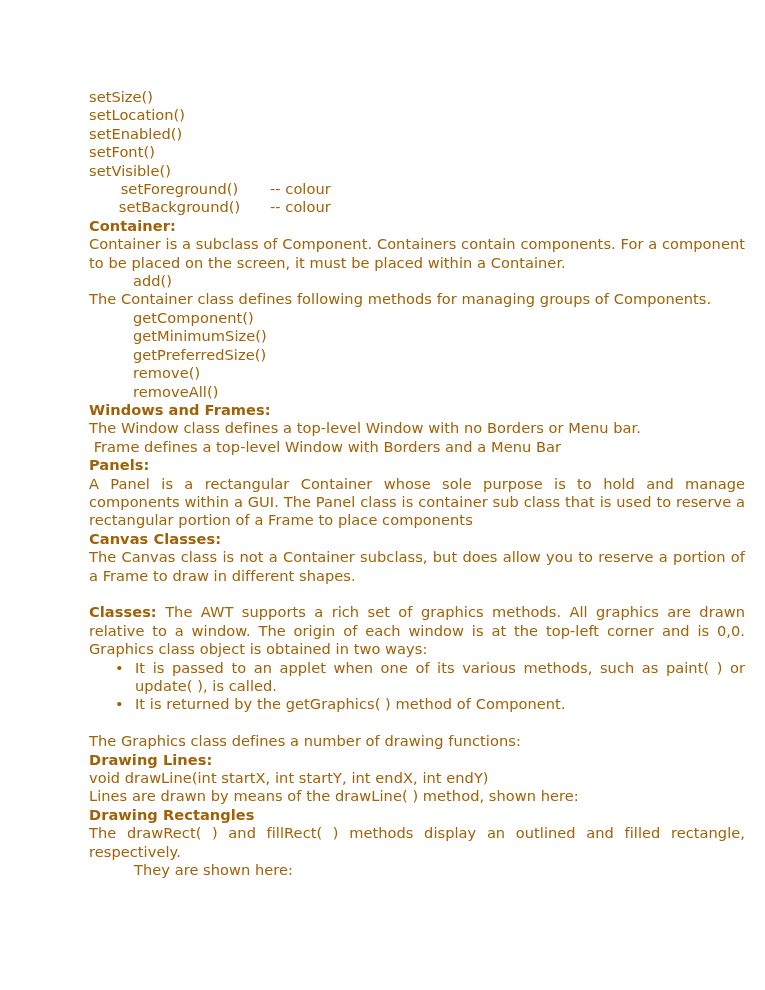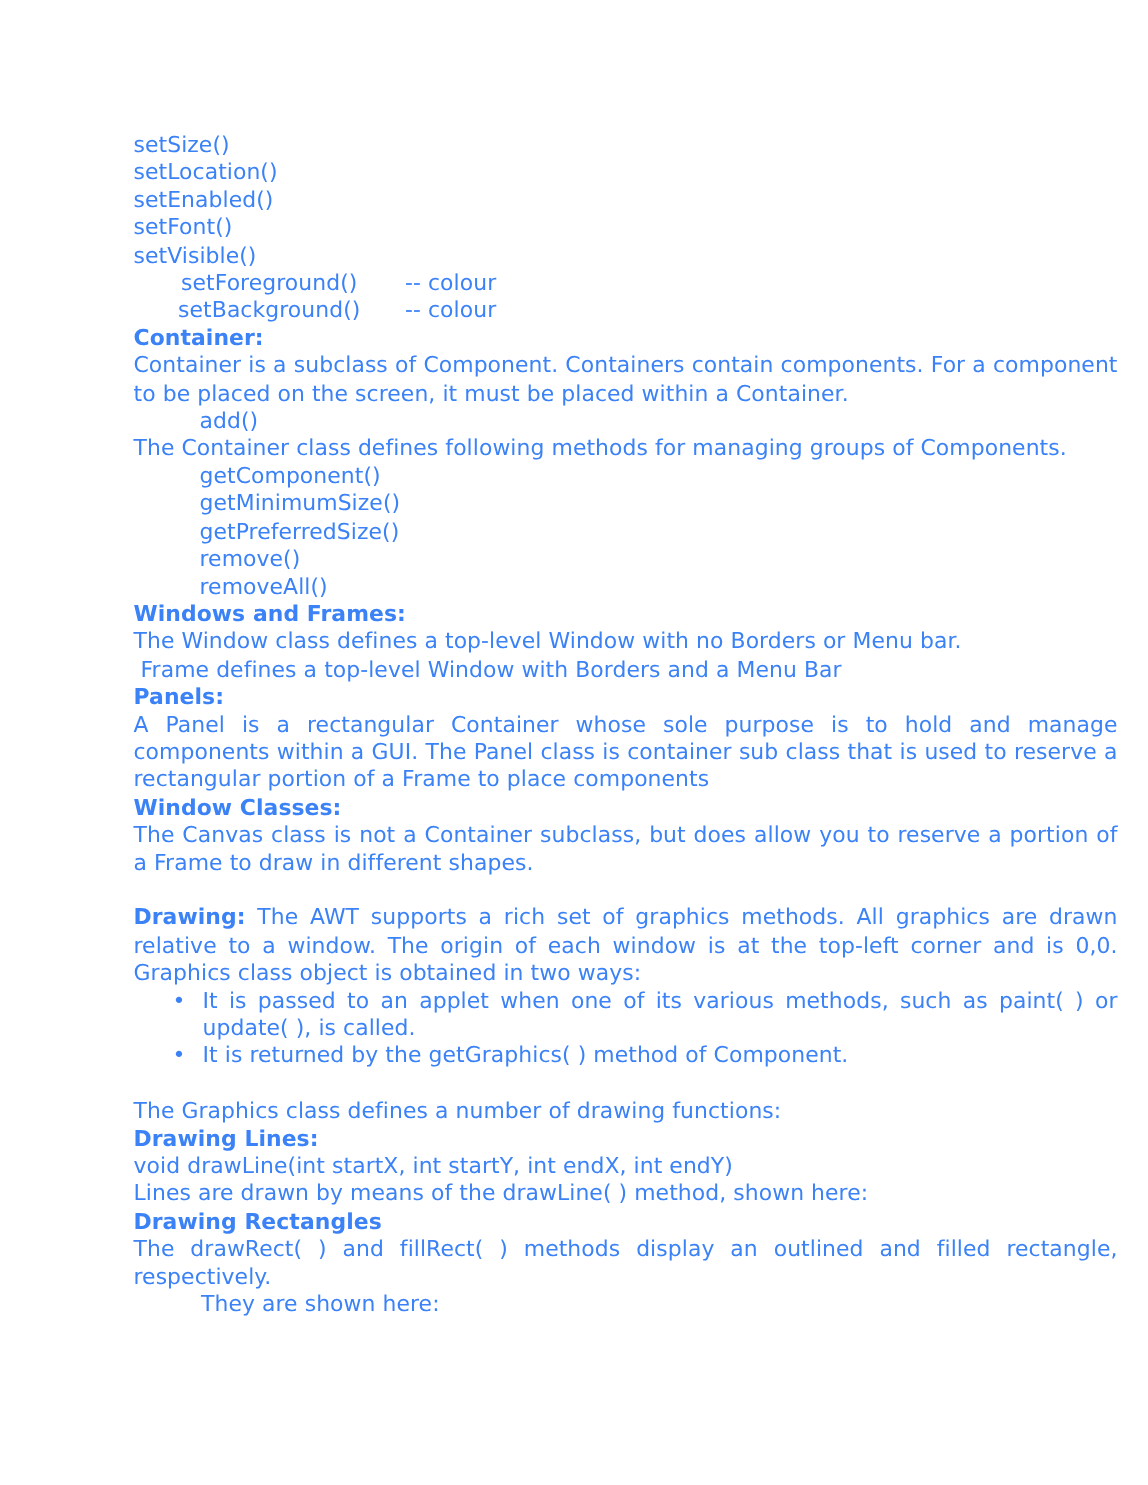--- a/index.html
+++ b/index.html
@@ -7,21 +7,21 @@
     padding: 0;
     background: #ffffff;
   }
   .page {
     position: relative;
     width: 765px;
     height: 990px;
     background: #ffffff;
     overflow: hidden;
     font-family: "DejaVu Sans", "Liberation Sans", sans-serif;
-    color: #3b82f6;
+    color: #a16207;
   }
   .doc-body {
     position: absolute;
     left: 89px;
     top: 88px;
     width: 656px;
   }
   .line {
     font-size: 14.6px;
     line-height: 18.4px;
@@ -111,26 +111,26 @@
     <div class="line indent-method">remove()</div>
     <div class="line indent-method">removeAll()</div>
 
     <div class="heading">Windows and Frames:</div>
     <div class="line">The Window class defines a top-level Window with no Borders or Menu bar.</div>
     <div class="line"> Frame defines a top-level Window with Borders and a Menu Bar</div>
 
     <div class="heading">Panels:</div>
     <p class="para">A Panel is a rectangular Container whose sole purpose is to hold and manage components within a GUI. The Panel class is container sub class that is used to reserve a rectangular portion of a Frame to place components</p>
 
-    <div class="heading">Window Classes:</div>
+    <div class="heading">Canvas Classes:</div>
     <p class="para">The Canvas class is not a Container subclass, but does allow you to reserve a portion of a Frame to draw in different shapes.</p>
 
     <div class="spacer"></div>
 
-    <p class="para"><span class="bold">Drawing:</span><span> The AWT supports a rich set of graphics methods. All graphics are drawn relative to a window. The origin of each window is at the top-left corner and is 0,0. Graphics class object is obtained in two ways:</span></p>
+    <p class="para"><span class="bold">Classes:</span><span> The AWT supports a rich set of graphics methods. All graphics are drawn relative to a window. The origin of each window is at the top-left corner and is 0,0. Graphics class object is obtained in two ways:</span></p>
 
     <ul class="bullets">
       <li class="bullet-item">
         <span class="bullet-dot">•</span>
         <span class="bullet-text">It is passed to an applet when one of its various methods, such as paint( ) or update( ), is called.</span>
       </li>
       <li class="bullet-item">
         <span class="bullet-dot">•</span>
         <span class="bullet-text">It is returned by the getGraphics( ) method of Component.</span>
       </li>

